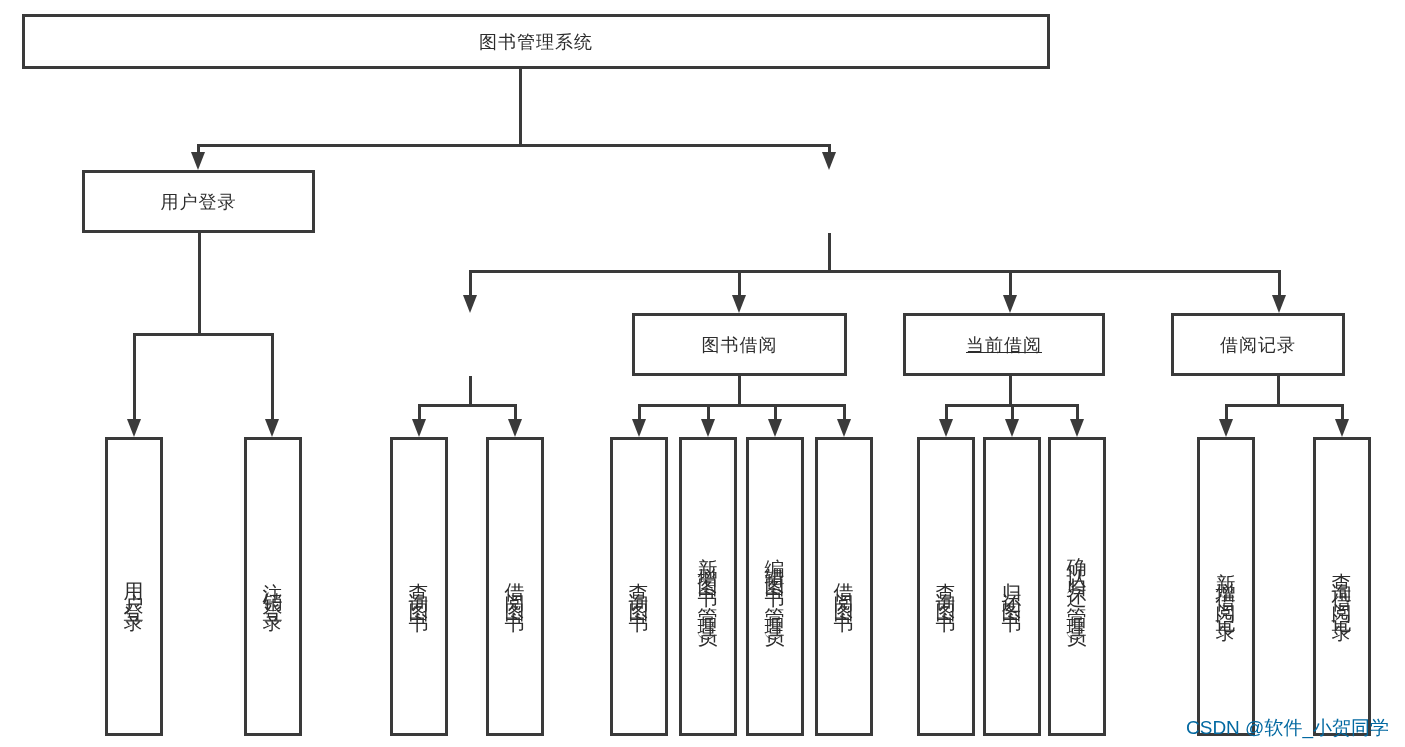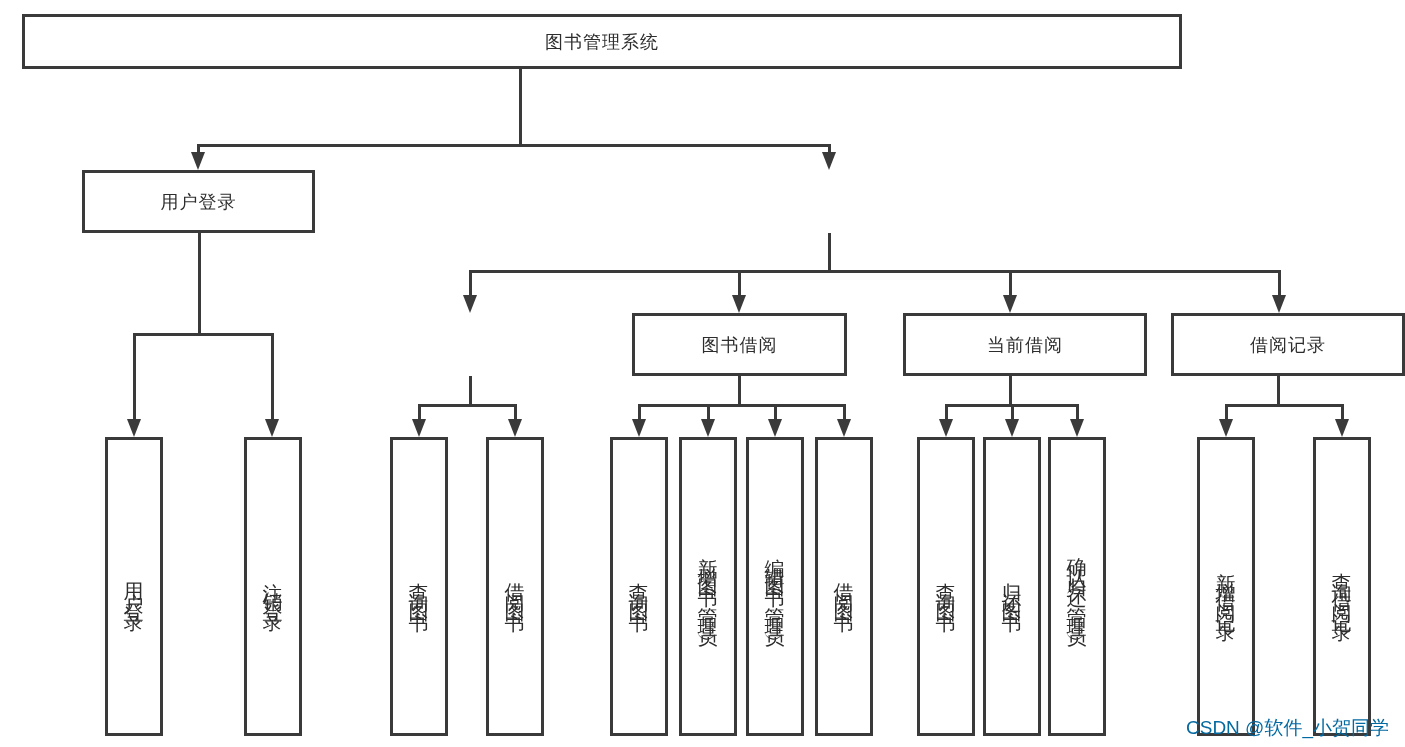--- a/index.html
+++ b/index.html
@@ -29,21 +29,21 @@
   .watermark{
     position:absolute;left:1186px;top:715px;color:#0369a1;font-size:19px;
     white-space:nowrap;z-index:5;
   }
 </style>
 </head>
 <body>
 
 <div class="canvas">
 
-  <div class="box" style="left:22px;top:14px;width:1160px;height:55px;">图书管理系统</div>
+  <div class="box" style="left:22px;top:14px;width:1028px;height:55px;">图书管理系统</div>
 
   <div class="vl" style="left:519px;top:69px;height:76px;"></div>
   <div class="hl" style="left:197px;top:144px;width:634px;"></div>
   <div class="vl" style="left:197px;top:144px;height:12px;"></div>
   <div class="ar" style="left:191px;top:152px;"></div>
   <div class="vl" style="left:828px;top:144px;height:12px;"></div>
   <div class="ar" style="left:822px;top:152px;"></div>
 
   <div class="box" style="left:82px;top:170px;width:233px;height:63px;">用户登录</div>
 
@@ -59,22 +59,22 @@
   <div class="vl" style="left:469px;top:270px;height:28px;"></div>
   <div class="ar" style="left:463px;top:295px;"></div>
   <div class="vl" style="left:738px;top:270px;height:28px;"></div>
   <div class="ar" style="left:732px;top:295px;"></div>
   <div class="vl" style="left:1009px;top:270px;height:28px;"></div>
   <div class="ar" style="left:1003px;top:295px;"></div>
   <div class="vl" style="left:1278px;top:270px;height:28px;"></div>
   <div class="ar" style="left:1272px;top:295px;"></div>
 
   <div class="box" style="left:632px;top:313px;width:215px;height:63px;">图书借阅</div>
-  <div class="box" style="left:903px;top:313px;width:244px;height:63px;">当前借阅</div>
-  <div class="box" style="left:1171px;top:313px;width:234px;height:63px;">借阅记录</div>
+  <div class="box" style="left:903px;top:313px;width:202px;height:63px;text-decoration:underline;">当前借阅</div>
+  <div class="box" style="left:1171px;top:313px;width:174px;height:63px;">借阅记录</div>
 
   <div class="vl" style="left:469px;top:376px;height:30px;"></div>
   <div class="hl" style="left:418px;top:404px;width:99px;"></div>
   <div class="vl" style="left:418px;top:404px;height:17px;"></div>
   <div class="ar" style="left:412px;top:419px;"></div>
   <div class="vl" style="left:514px;top:404px;height:17px;"></div>
   <div class="ar" style="left:508px;top:419px;"></div>
 
   <div class="vl" style="left:738px;top:376px;height:30px;"></div>
   <div class="hl" style="left:638px;top:404px;width:208px;"></div>

